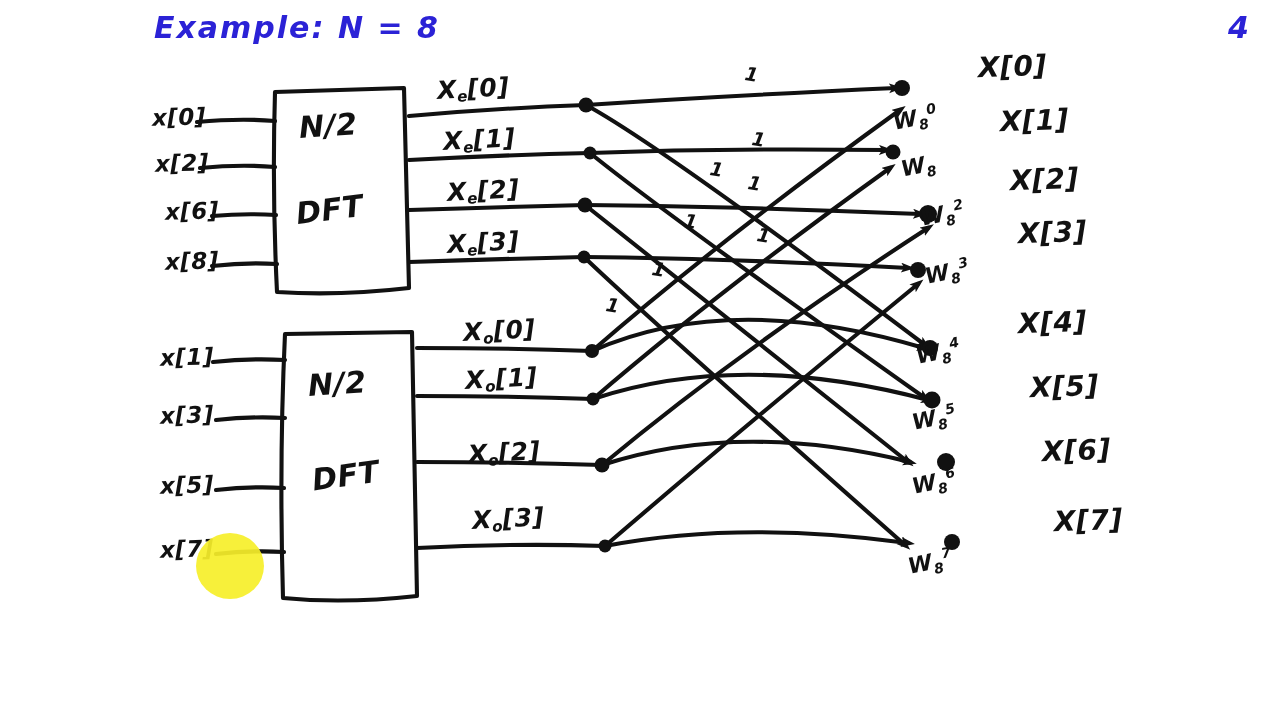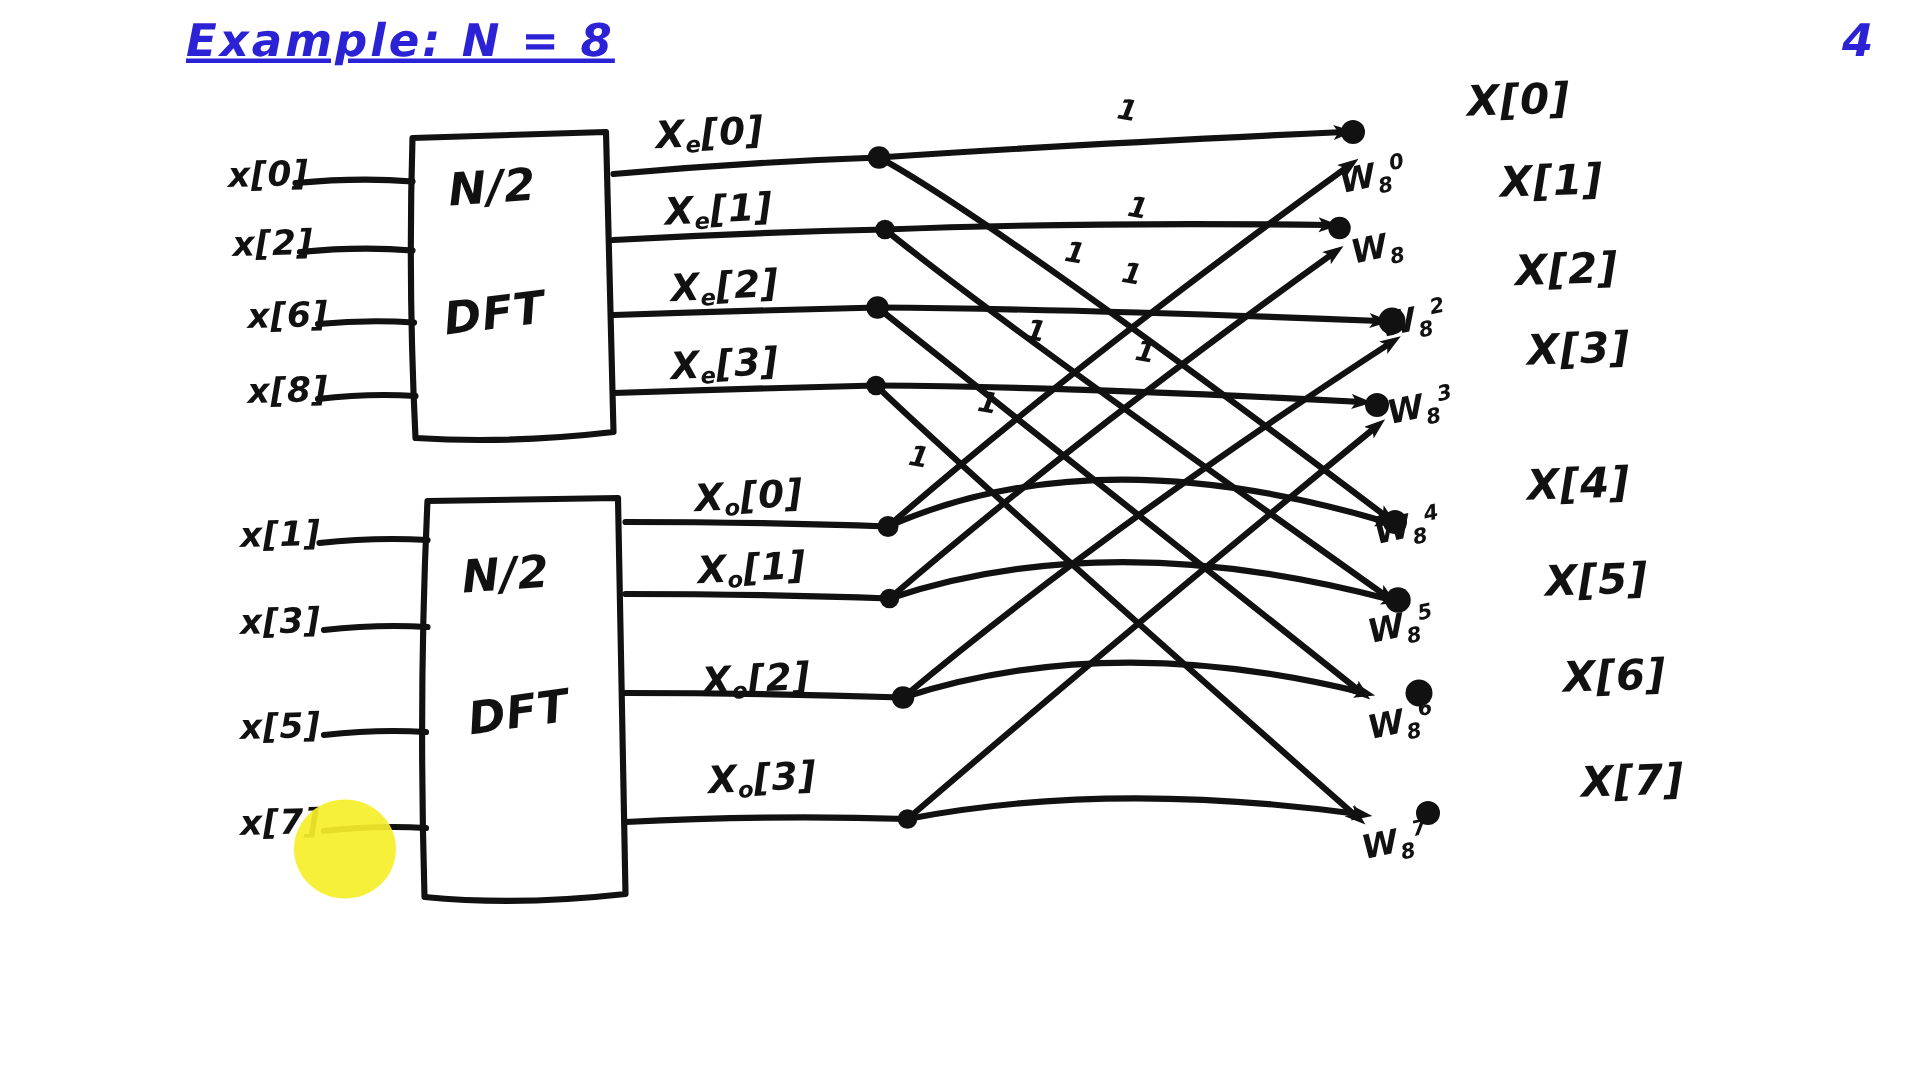--- a/index.html
+++ b/index.html
@@ -109,21 +109,21 @@
       <circle cx="893" cy="152" r="7.5"></circle>
       <circle cx="928" cy="214" r="9"></circle>
       <circle cx="918" cy="270" r="8"></circle>
       <circle cx="930" cy="348" r="8"></circle>
       <circle cx="932" cy="400" r="8.5"></circle>
       <circle cx="946" cy="462" r="9"></circle>
       <circle cx="952" cy="542" r="8"></circle>
     </g>
   </svg>
 
-  <div class="htext title blue" style="left:124px;top:10px;text-decoration:underline;">Example:  N = 8</div>
+  <div class="htext title blue" style="left:154px;top:10px;">Example:  N = 8</div>
   <div class="htext pageno blue" style="left:1228px;top:10px;">4</div>
 
   <div class="htext inlabel" style="left:152px;top:104px;">x[0]</div>
   <div class="htext inlabel" style="left:155px;top:150px;">x[2]</div>
   <div class="htext inlabel" style="left:165px;top:198px;">x[6]</div>
   <div class="htext inlabel" style="left:165px;top:248px;">x[8]</div>
 
   <div class="htext inlabel" style="left:160px;top:344px;">x[1]</div>
   <div class="htext inlabel" style="left:160px;top:402px;">x[3]</div>
   <div class="htext inlabel" style="left:160px;top:472px;">x[5]</div>

